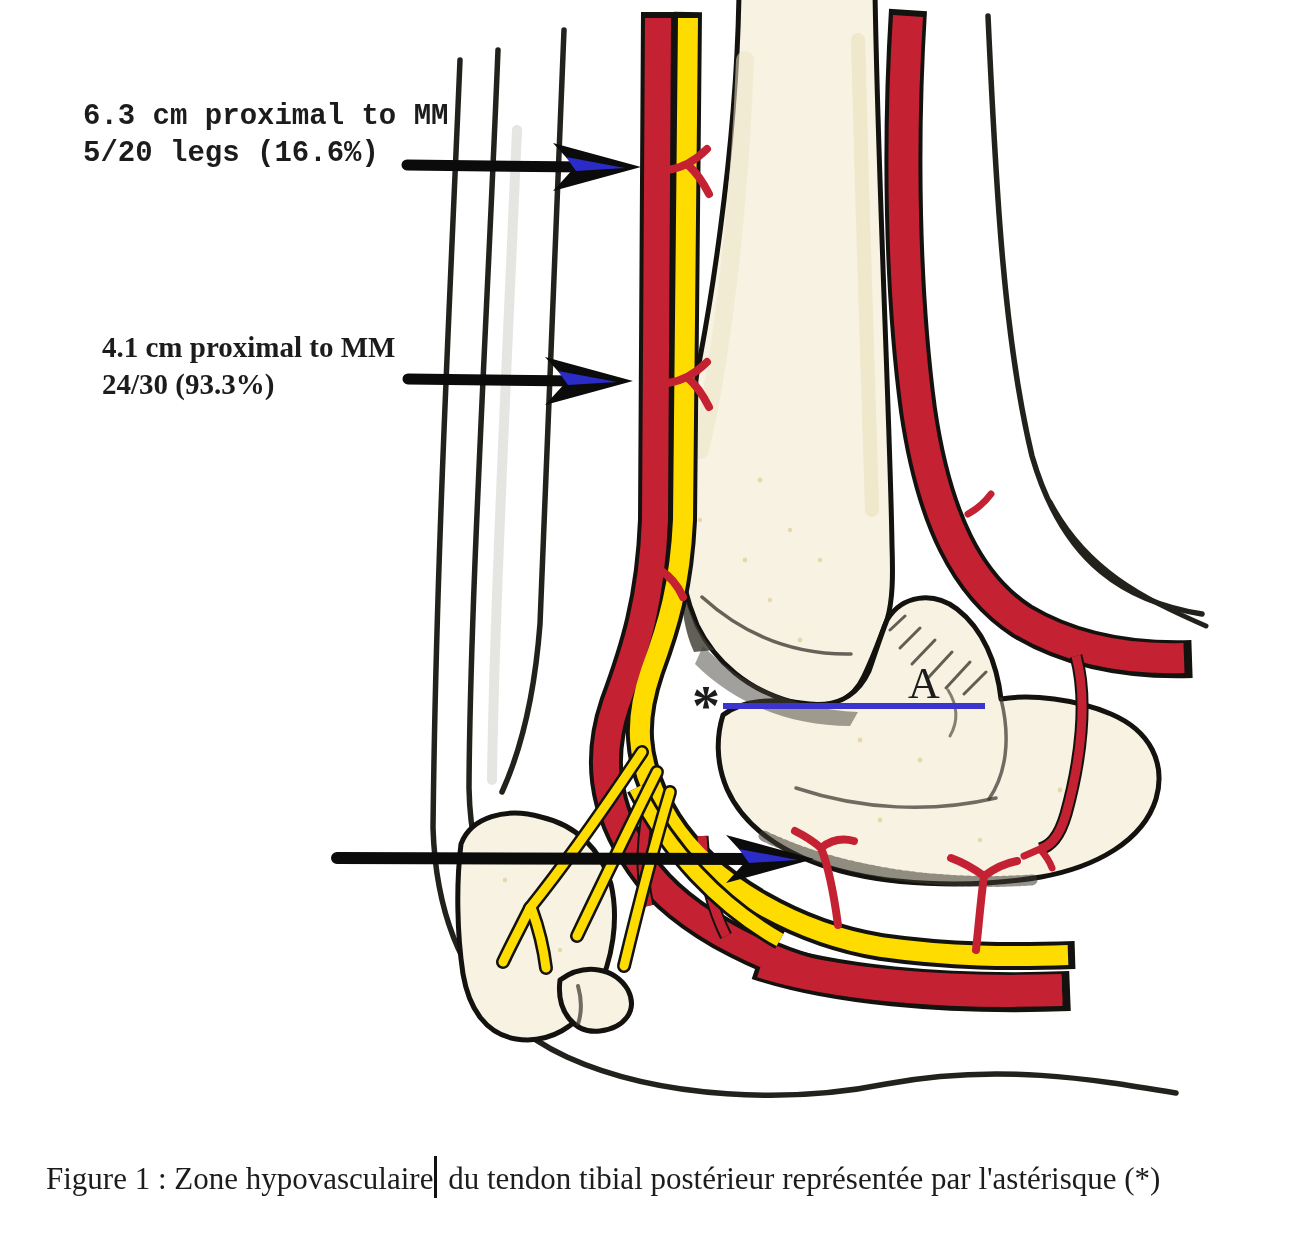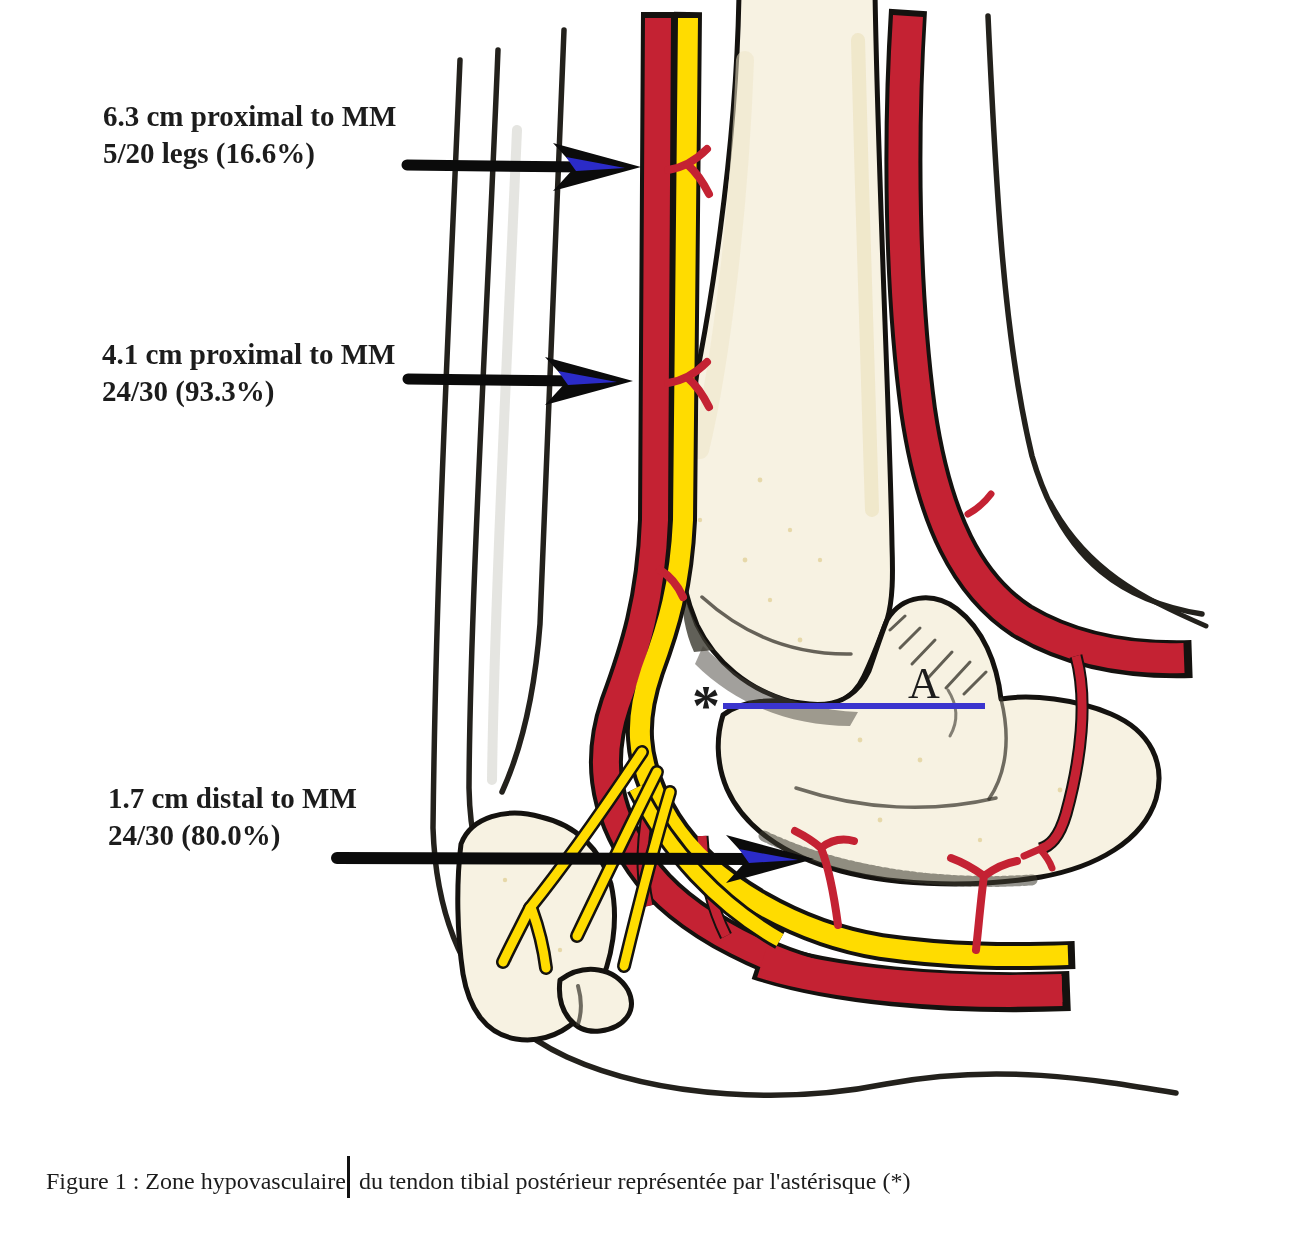--- a/index.html
+++ b/index.html
@@ -20,21 +20,21 @@
   .skinshadow{stroke:#cfcfc8;fill:none;stroke-linecap:round;opacity:.55;}
   .bone{fill:var(--bone-cream);stroke:var(--outline-black);stroke-width:5;stroke-linejoin:round;}
   .wash{fill:none;stroke-linecap:round;}
   .crease{stroke:#35322a;fill:none;stroke-linecap:round;}
   .hatch{stroke:#3c3a30;fill:none;stroke-linecap:round;}
   .k{stroke:var(--outline-black);fill:none;}
   .r{stroke:var(--artery-red);fill:none;}
   .y{stroke:var(--tendon-yellow);fill:none;}
   .speck{fill:#D9C27A;opacity:.55;}
   .ann{position:absolute;font-weight:bold;font-size:29px;line-height:37px;white-space:nowrap;}
-  .caption{position:absolute;left:46px;top:1156px;font-size:24px;line-height:44px;white-space:nowrap;}
+  .caption{position:absolute;left:46px;top:1156px;font-size:31px;line-height:44px;white-space:nowrap;}
   .cursor{display:inline-block;width:3px;height:42px;background:#111;vertical-align:-9px;margin:0 3px 0 1px;}
   .glyph{position:absolute;line-height:1;}
 </style>
 </head>
 <body>
 
 <div class="page">
 
   <svg width="1293" height="1239" viewBox="0 0 1293 1239">
 
@@ -162,31 +162,27 @@
         <path d="M617,382 L558,371 L568,385 Z" fill="var(--arrow-blue)"></path>
       </g>
       <g>
         <line x1="337" y1="858" x2="760" y2="859" stroke="var(--arrow-black)" stroke-width="12" stroke-linecap="round"></line>
         <path d="M814,859 L726,835 L748,859 L726,883 Z" fill="var(--arrow-black)"></path>
         <path d="M798,860 L739,849 L749,863 Z" fill="var(--arrow-blue)"></path>
       </g>
     </g>
   </svg>
 
-  <div class="ann" style="left:103px;top:98px;">
+  <div class="ann" style="left:83px;top:98px;font-family:Liberation Mono, monospace;">
     <div>6.3 cm proximal to MM</div>
     <div>5/20 legs (16.6%)</div>
   </div>
-  <div class="ann" style="left:102px;top:336px;">
+  <div class="ann" style="left:102px;top:329px;">
     <div>4.1 cm proximal to MM</div>
     <div>24/30 (93.3%)</div>
-  </div>
-  <div class="ann" style="left:108px;top:780px;">
-    <div>1.7 cm distal to MM</div>
-    <div>24/30 (80.0%)</div>
   </div>
 
   <span class="glyph" style="left:692px;top:678px;font-size:56px;font-weight:bold;">*</span>
   <span class="glyph" style="left:908px;top:662px;font-size:44px;">A</span>
 
   <div class="caption">
     <span>Figure 1 : Zone hypovasculaire</span><span class="cursor"></span>
     <span>du tendon tibial postérieur représentée par l'astérisque (*)</span>
   </div>
 </div>

